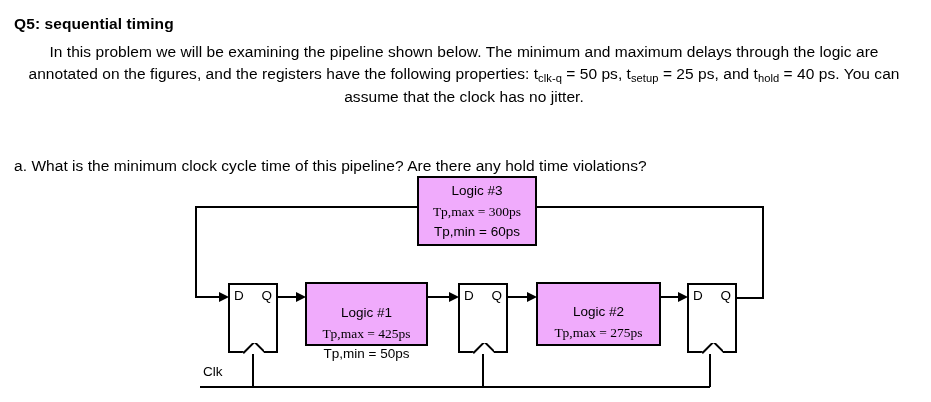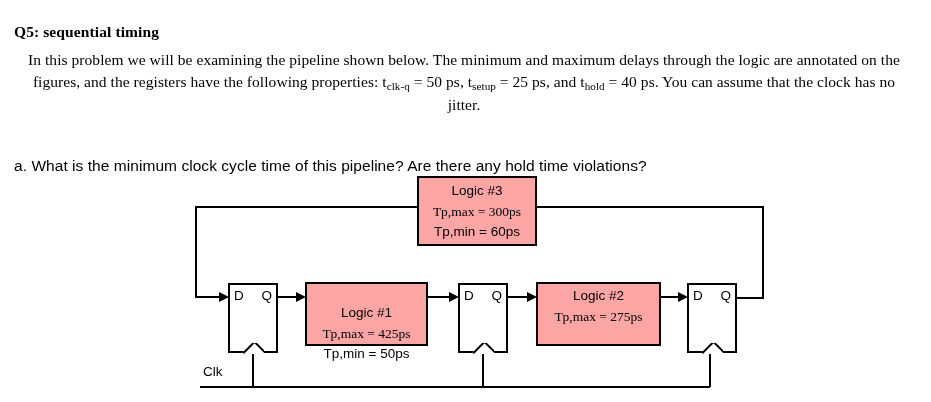--- a/index.html
+++ b/index.html
@@ -14,23 +14,22 @@
     font-family: "Liberation Sans", sans-serif;
     color: #000000;
     overflow: hidden;
     position: relative;
   }
 
   
   .question-block {
     position: absolute;
     left: 14px;
-    top: 22px;
+    top: 14px;
     width: 900px;
-    font-family: Liberation Serif, serif;
   }
   .q-title {
     font-size: 15.5px;
     font-weight: bold;
     line-height: 19px;
     margin: 0 0 1px 0;
     letter-spacing: 0.1px;
   }
   .q-body {
     font-size: 15.5px;
@@ -64,33 +63,33 @@
     height: 402px;
     pointer-events: none;
   }
   .diagram svg { display: block; }
 
   
   .logic-box {
     position: absolute;
     box-sizing: border-box;
     border: 2.5px solid #000000;
-    background: #fca5a5;
+    background: #f0abfc;
     text-align: center;
     font-size: 13.5px;
     line-height: 20.5px;
     padding-top: 3px;
   }
   .logic-box .lb-name { display: block; }
   .logic-box .lb-max  { display: block; font-family: Liberation Serif, serif; }
   .logic-box .lb-min  { display: block; }
 
   #logic3 { left: 417px; top: 176px; width: 120px; height: 70px; }
   #logic1 { left: 305px; top: 282px; width: 123px; height: 64px; padding-top: 19px; }
-  #logic2 { left: 536px; top: 282px; width: 125px; height: 64px; padding-top: 2px; }
+  #logic2 { left: 536px; top: 282px; width: 125px; height: 64px; padding-top: 18px; }
 
   
   .register {
     position: absolute;
     box-sizing: border-box;
     width: 50px;
     height: 70px;
     background: #ffffff;
     top: 283px;
   }

